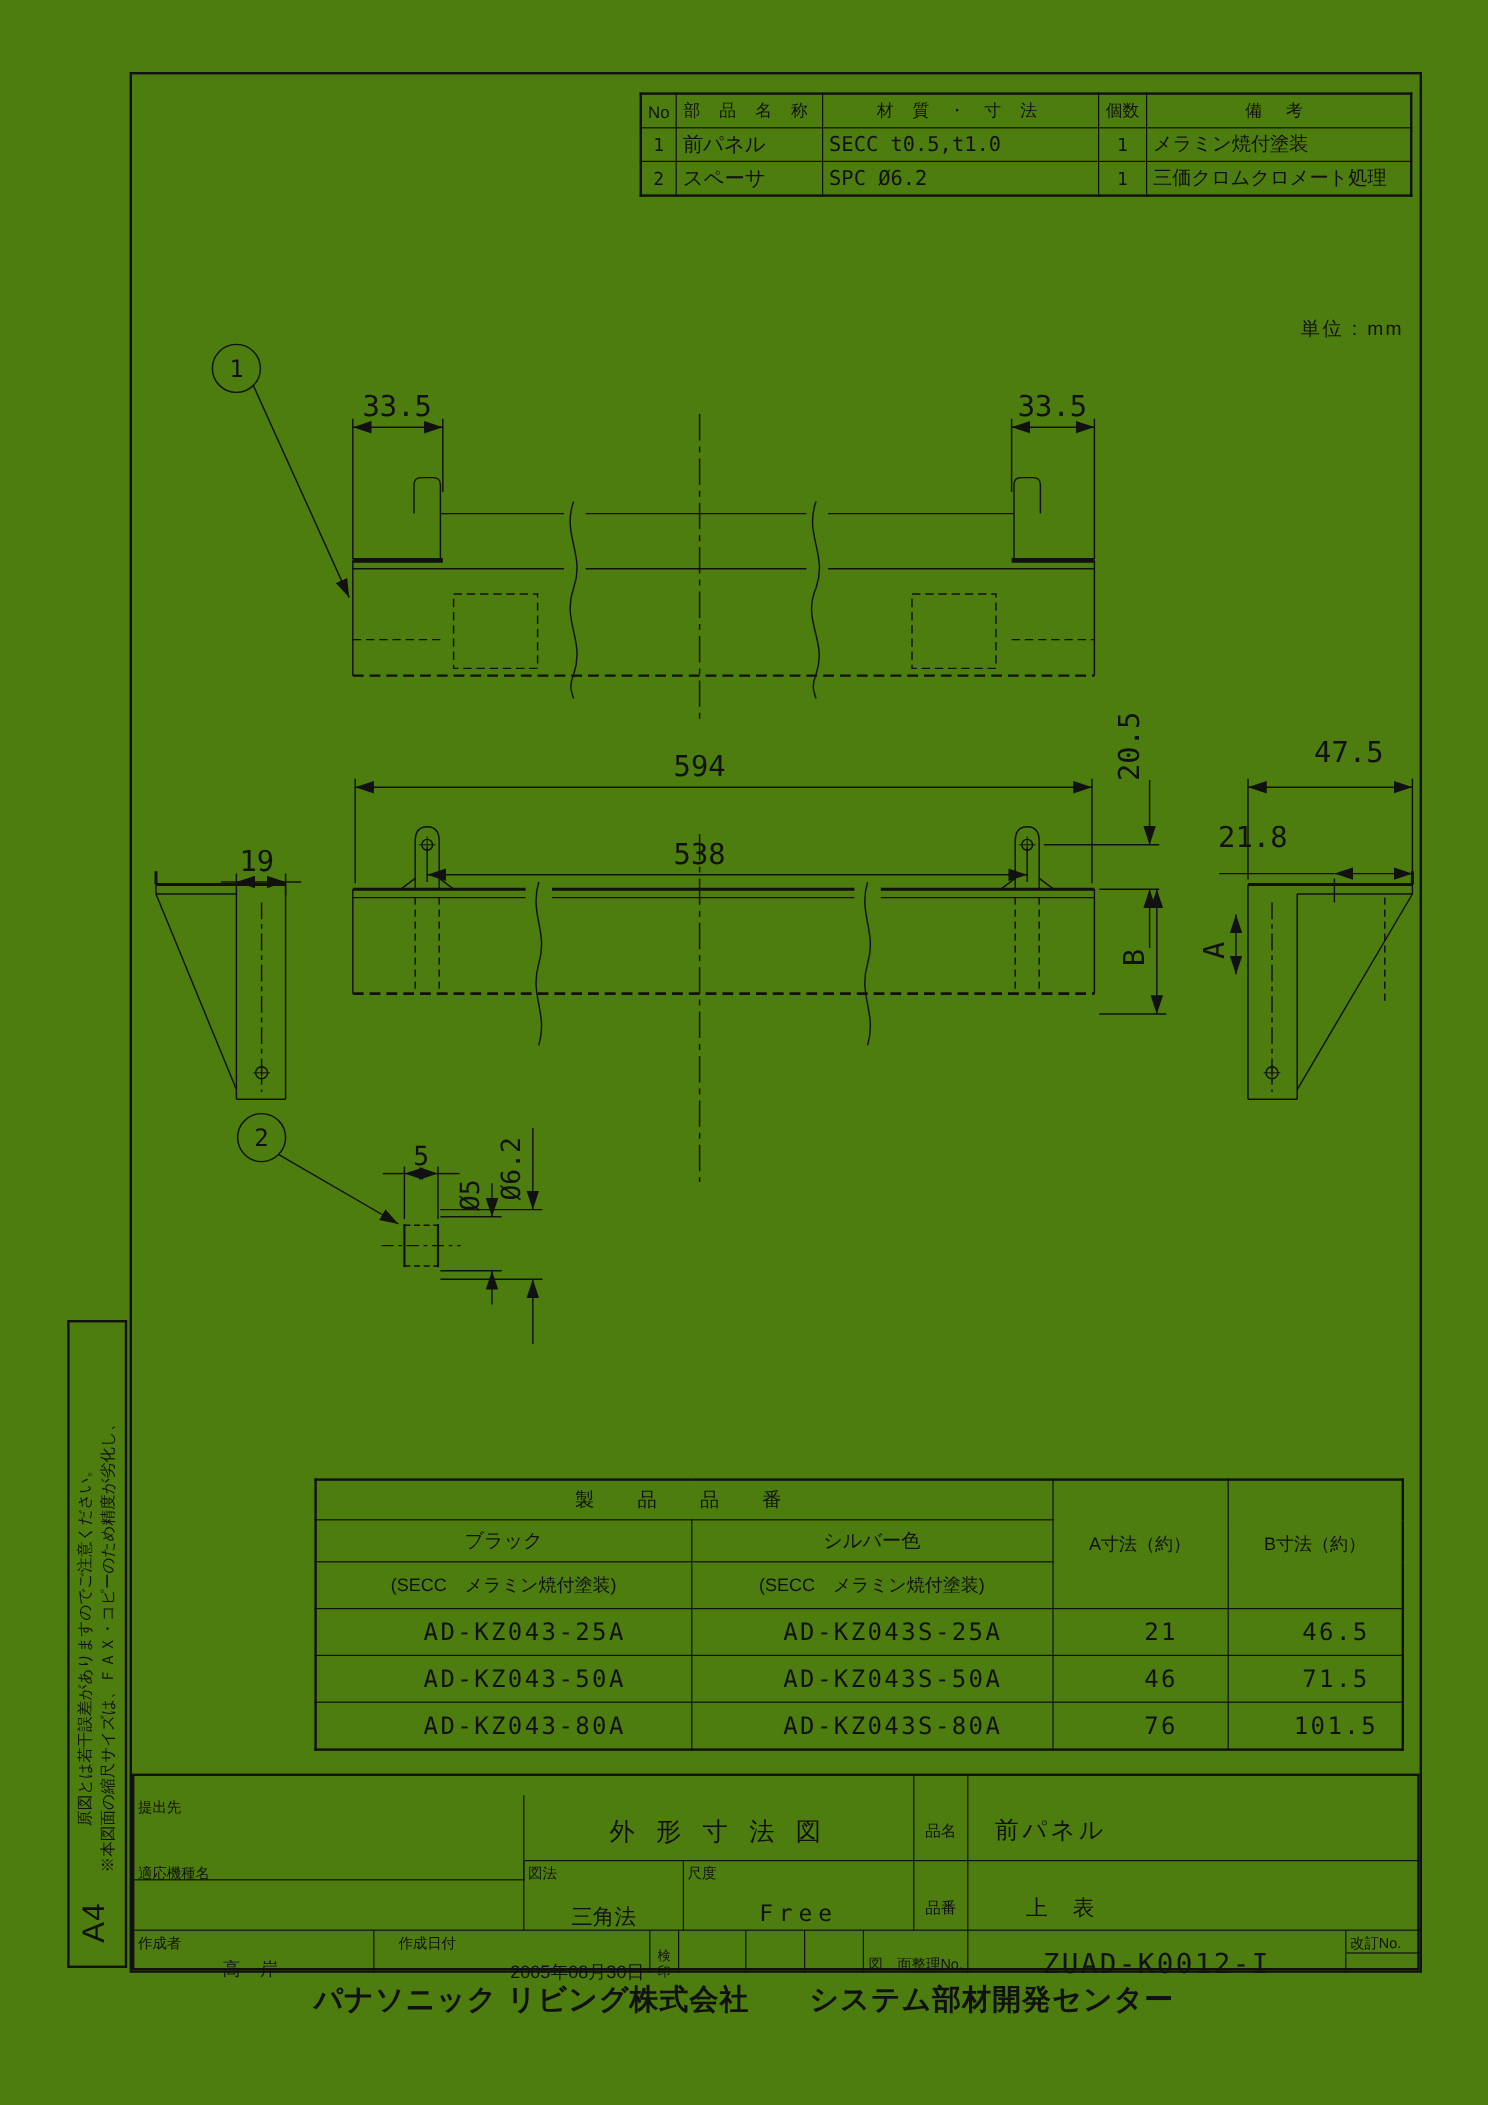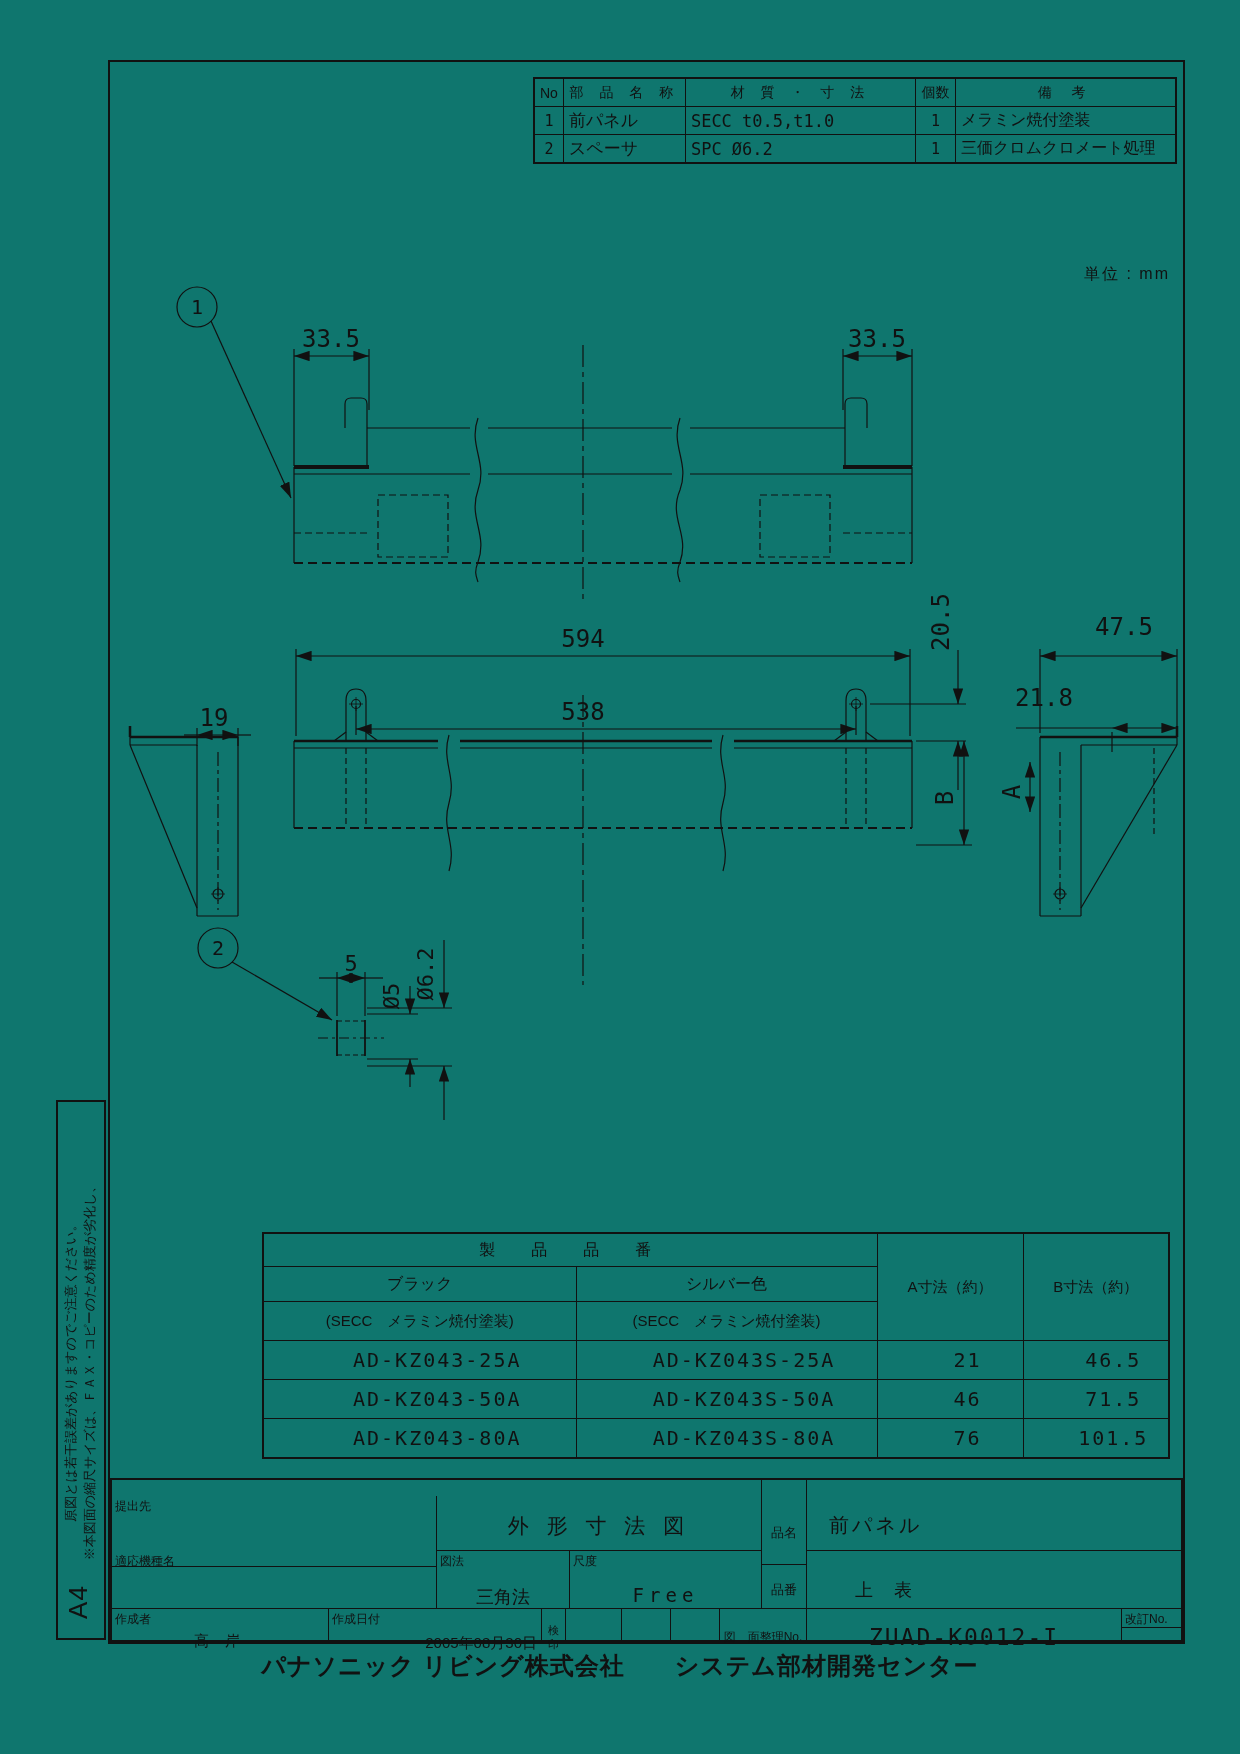--- a/index.html
+++ b/index.html
@@ -1,16 +1,16 @@
 <!DOCTYPE html>
 <html><head>
 <meta charset="utf-8">
 <style>
   html,body{margin:0;padding:0;background:#fff;}
-  .page{position:relative;width:1240px;height:1754px;background:#0f766e;overflow:hidden;
+  .page{position:relative;width:1240px;height:1754px;background:#4d7c0f;overflow:hidden;
         font-family:"Liberation Sans",sans-serif;color:#111;}
   .frame{position:absolute;left:108px;top:60px;width:1073px;height:1580px;border:2px solid #111;}
   
   .parts-table{position:absolute;left:533px;top:77px;border-collapse:collapse;table-layout:fixed;}
   .parts-table td,.parts-table th{border:1px solid #111;padding:0 5px;height:27px;
         font-size:15px;font-weight:normal;white-space:nowrap;overflow:hidden;}
   .parts-table tr:first-child th{font-size:14px;}
   .parts-table{border:2px solid #111;}
   .mono{font-family:"DejaVu Sans Mono",monospace;}
   
@@ -325,21 +325,21 @@
     </table>
 
   <div class="tblock">
 
     <div class="tcell" style="left:0;top:16px;width:325px;height:71px;">
       <span class="tlabel">提出先</span>
     </div>
     <div class="tcell" style="left:325px;top:0;width:325px;height:71px;">
       <span class="tval" style="font-size:21px;letter-spacing:6px;">外 形 寸 法 図</span>
     </div>
-    <div class="tcell" style="left:650px;top:0;width:45px;height:85px;">
+    <div class="tcell" style="left:650px;top:0;width:45px;height:71px;">
       <span class="tval" style="font-size:13px;">品名</span>
     </div>
     <div class="tcell" style="left:695px;top:0;width:378px;height:71px;border-right:none;">
       <span class="tval" style="justify-content:flex-start;padding-left:22px;font-size:20px;letter-spacing:3px;">前パネル</span>
     </div>
 
     <div class="tcell" style="left:0;top:71px;width:325px;height:58px;">
       <span class="tlabel">適応機種名</span>
     </div>
     <div class="tcell" style="left:325px;top:71px;width:133px;height:58px;">
@@ -350,21 +350,21 @@
       <span class="tlabel">尺度</span>
       <span class="tval mono" style="font-size:19px;letter-spacing:5px;padding-top:10px;">Free</span>
     </div>
     <div class="tcell" style="left:650px;top:71px;width:45px;height:58px;">
       <span class="tval" style="font-size:13px;">品番</span>
     </div>
     <div class="tcell" style="left:695px;top:71px;width:378px;height:58px;border-right:none;">
       <span class="tval" style="justify-content:flex-start;padding-left:48px;font-size:18px;letter-spacing:8px;">上 表</span>
     </div>
 
-    <div class="tcell" style="left:0;top:129px;width:217px;height:35px;border-bottom:none;">
+    <div class="tcell" style="left:0;top:129px;width:200px;height:35px;border-bottom:none;">
       <span class="tlabel">作成者</span>
       <span class="tval" style="font-size:15px;letter-spacing:6px;padding-top:8px;">高 岸</span>
     </div>
     <div class="tcell" style="left:217px;top:129px;width:213px;height:35px;border-bottom:none;">
       <span class="tlabel">作成日付</span>
       <span class="tval" style="justify-content:flex-end;padding-right:4px;font-size:15px;padding-top:12px;">2005年08月30日</span>
     </div>
     <div class="tcell" style="left:430px;top:129px;width:24px;height:35px;border-bottom:none;">
       <span class="tval" style="flex-direction:column;font-size:11px;line-height:1.3;">
         <span>検</span>

